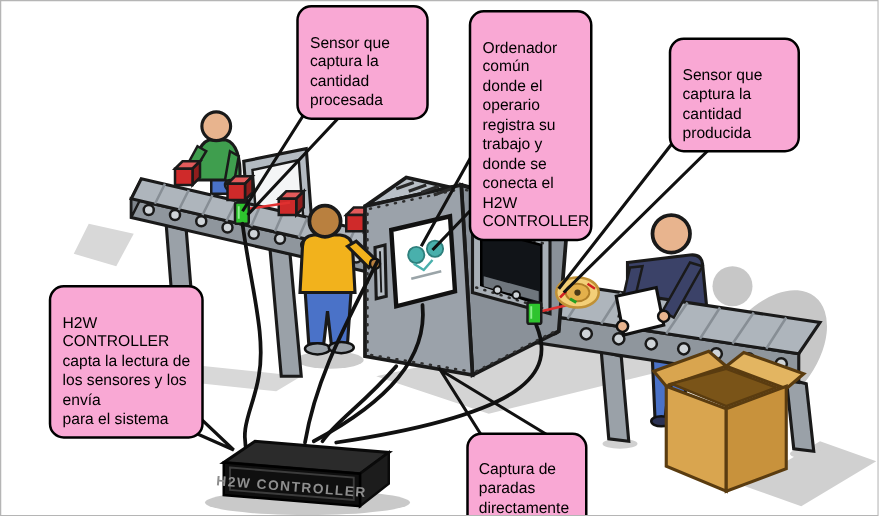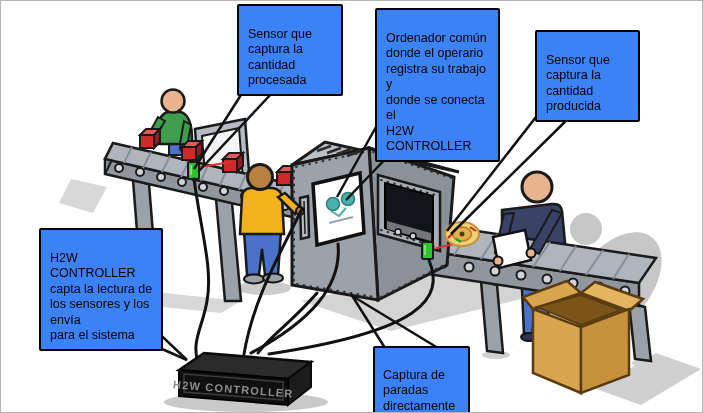--- a/index.html
+++ b/index.html
@@ -4,21 +4,21 @@
 <style>
   html,body{margin:0;padding:0;background:#fff;}
   #stage{
     position:relative;width:703px;height:413px;overflow:hidden;
     background:#ffffff;border:1px solid #b5b5b5;box-sizing:border-box;
     font-family:"Liberation Sans",sans-serif;
   }
   #stage svg{position:absolute;left:0;top:0;}
   .callout{
     position:absolute;box-sizing:border-box;
-    background:#3b82f6;border:2px solid #000;border-radius:2px;
+    background:#f9a8d4;border:2px solid #000;border-radius:12px;
     padding:5px 4px 5px 9px;
     font-size:12.5px;line-height:1.24;color:#000;
     white-space:pre-line;z-index:5;
   }
 </style>
 </head>
 <body>
 
 <div id="stage">
 
@@ -223,21 +223,21 @@
   </g>
 </svg>
 
 <div class="callout" style="left:236px;top:3px;width:106px;min-height:73px;">
   <span>Sensor que
 captura la
 cantidad
 procesada</span>
 </div>
 
-<div class="callout" style="left:374px;top:7px;width:125px;min-height:91px;">
+<div class="callout" style="left:374px;top:7px;width:99px;min-height:91px;">
   <span>Ordenador común
 donde el operario
 registra su trabajo y
 donde se conecta el
 H2W CONTROLLER</span>
 </div>
 
 <div class="callout" style="left:534px;top:29px;width:105px;min-height:77px;">
   <span>Sensor que
 captura la

